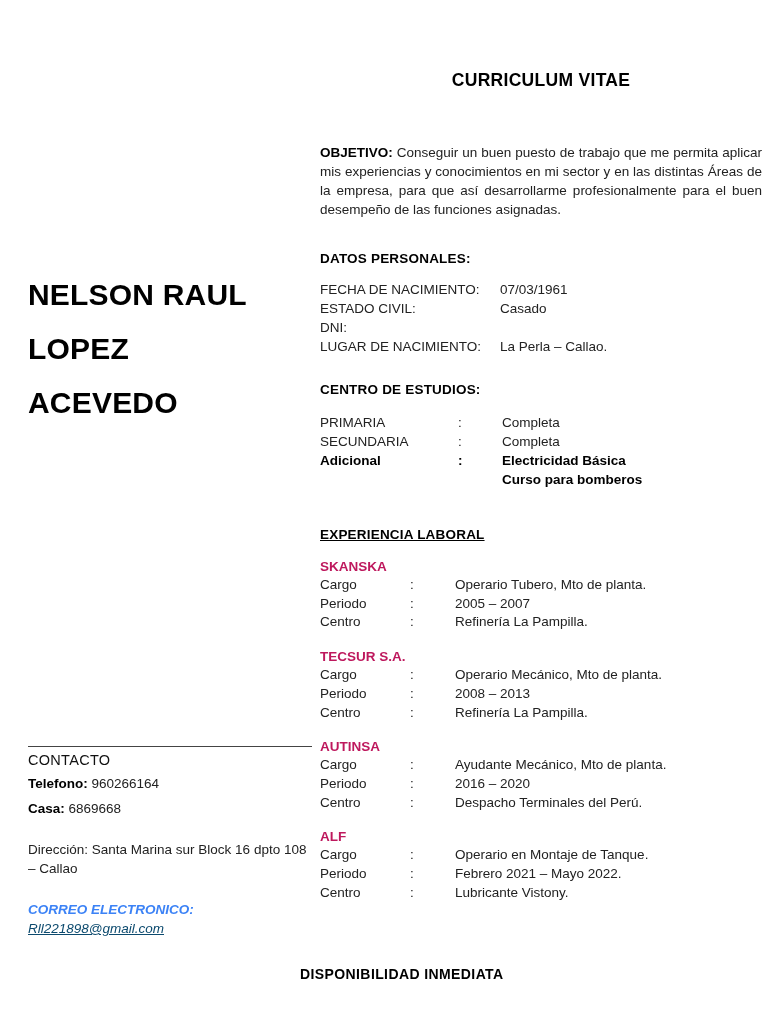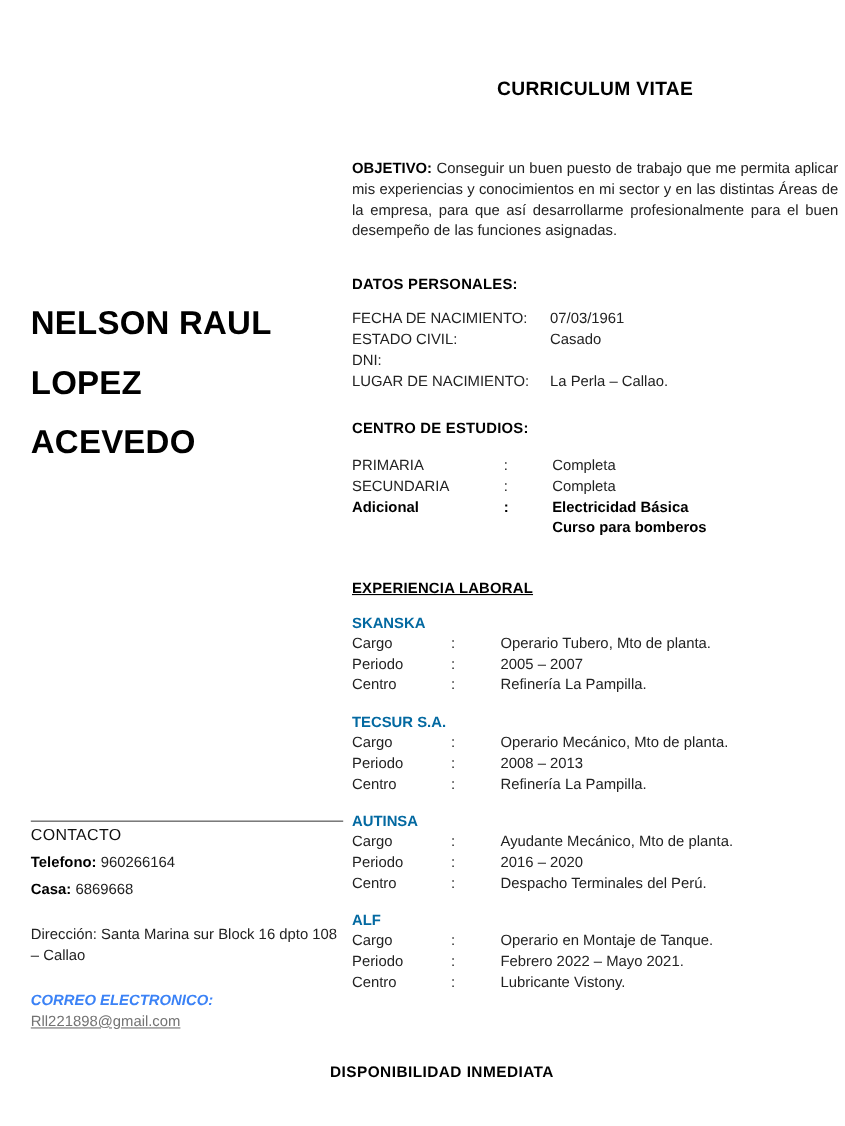--- a/index.html
+++ b/index.html
@@ -59,21 +59,21 @@
     line-height: 19px;
     color: #222;
   }
   .s-row.bold-row, .s-row.bold-row span, .s-row.bold-row div { font-weight: bold; color:#000; }
   .exp-block { margin-top: 38px; }
   .job { margin-top: 17px; }
   .job:first-of-type { margin-top: 16px; }
   .job-company {
     font-weight: bold;
     font-size: 13.5px;
-    color: #0369a1;
+    color: #be185d;
     margin-bottom: 2px;
   }
   .e-row {
     display: grid;
     grid-template-columns: 90px 45px 1fr;
     font-size: 13.5px;
     line-height: 18.7px;
     color: #222;
   }
   .footer-line {
@@ -114,24 +114,25 @@
     color: #111;
     letter-spacing: 0.3px;
   }
   .contact-row { margin-top: 6px; line-height: 19px; }
   .contact-row .lbl { font-weight: bold; color:#000; }
   .address-row { margin-top: 22px; line-height: 19px; }
   .email-heading { margin-top: 24px; font-weight: bold; font-size: 13.5px; color:#3b82f6;font-style:italic; }
   .email-link {
     display: inline-block;
     margin-top: 4px;
-    color: #737373;
+    color: #0c4a6e;
     text-decoration: underline;
     cursor: pointer;
     font-size: 13.5px;
+    font-style: italic;
   }
 </style>
 </head>
 <body>
 
 <div class="page">
 
   <div class="name-block">
     <div>NELSON RAUL</div>
     <div>LOPEZ</div>
@@ -273,21 +274,21 @@
       <div class="job">
         <div class="job-company">ALF</div>
         <div class="e-row">
           <span>Cargo</span>
           <span>:</span>
           <span>Operario en Montaje de Tanque.</span>
         </div>
         <div class="e-row">
           <span>Periodo</span>
           <span>:</span>
-          <span>Febrero 2022 – Mayo 2021.</span>
+          <span>Febrero 2021 – Mayo 2022.</span>
         </div>
         <div class="e-row">
           <span>Centro</span>
           <span>:</span>
           <span>Lubricante Vistony.</span>
         </div>
       </div>
 
     </div>
   </div>

